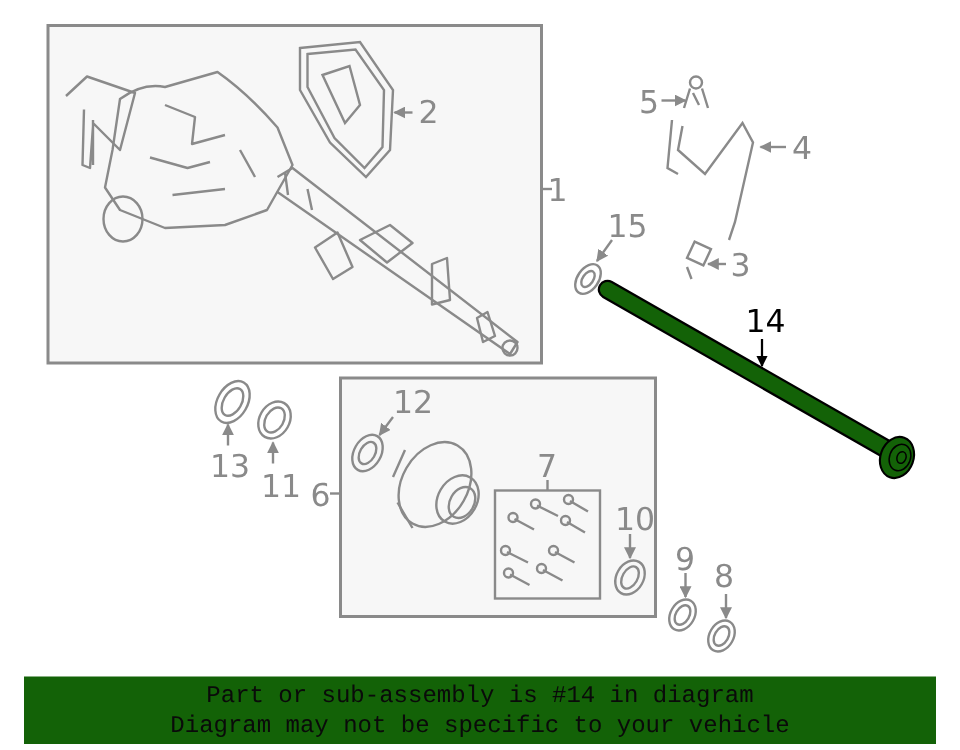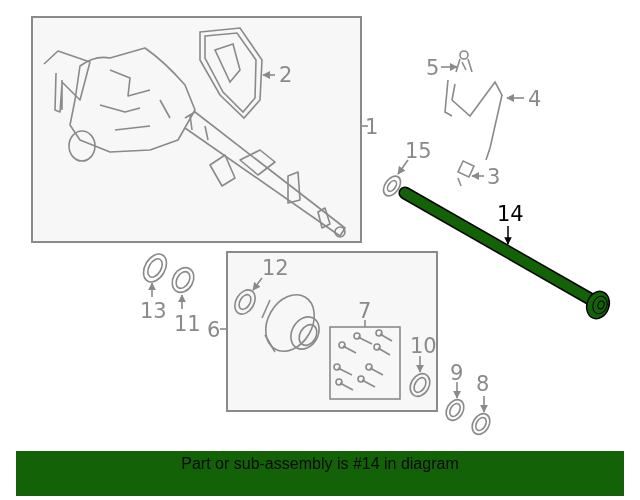--- a/index.html
+++ b/index.html
@@ -3,21 +3,21 @@
 <meta charset="utf-8">
 <style>
   html, body { margin:0; padding:0; background:#ffffff; }
   body { width:640px; height:500px; position:relative; overflow:hidden; font-family:"DejaVu Sans", sans-serif; }
   #diagram { position:absolute; left:0; top:0; width:640px; height:500px; }
   .callout { font-family:"DejaVu Sans", sans-serif; font-size:21px; fill:#8a8a8a; }
   .callout-hl { font-family:"DejaVu Sans", sans-serif; font-size:21px; fill:#000000; }
   .banner {
     position:absolute; left:16px; top:451px; width:608px; height:45px;
     background:#136207; color:#0a0a0a; text-align:center;
-    font-family:Liberation Sans, sans-serif; font-size:16px; line-height:20px;
+    font-family:Liberation Mono, monospace; font-size:16px; line-height:20px;
     padding-top:3px; box-sizing:border-box;
   }
   .banner div { white-space:nowrap; }
 </style>
 </head>
 <body>
 
 <svg id="diagram" viewBox="0 0 640 500" xmlns="http://www.w3.org/2000/svg">
   <defs>
     <marker id="arr" viewBox="0 0 10 10" refX="9" refY="5" markerWidth="5" markerHeight="5" orient="auto">
@@ -154,13 +154,14 @@
   <g fill="none" stroke="#8a8a8a" stroke-width="1.6">
     <ellipse cx="481" cy="424" rx="8" ry="11" transform="rotate(30 481 424)"></ellipse>
     <ellipse cx="481" cy="424" rx="4.5" ry="7" transform="rotate(30 481 424)"></ellipse>
   </g>
   <line x1="484" y1="396" x2="484" y2="412" stroke="#8a8a8a" stroke-width="1.6" marker-end="url(#arr)"></line>
   <text class="callout" x="476" y="391">8</text>
 </svg>
 
 <div class="banner">
   <div>Part or sub-assembly is #14 in diagram</div>
+  <div>Diagram may not be specific to your vehicle</div>
 </div>
 
 </body></html>

